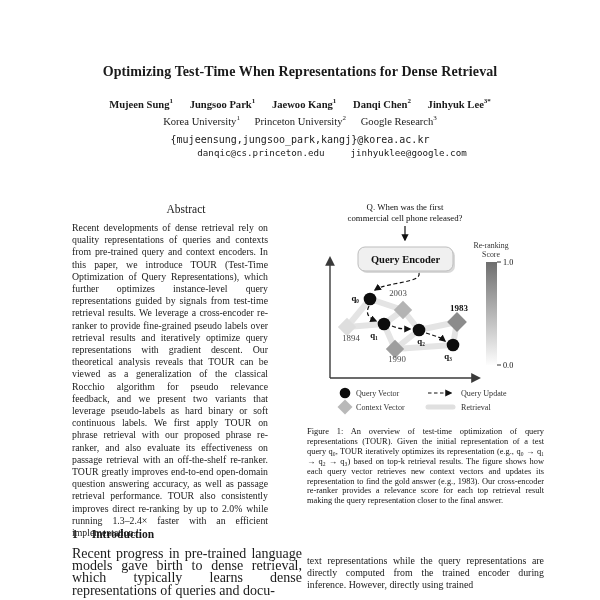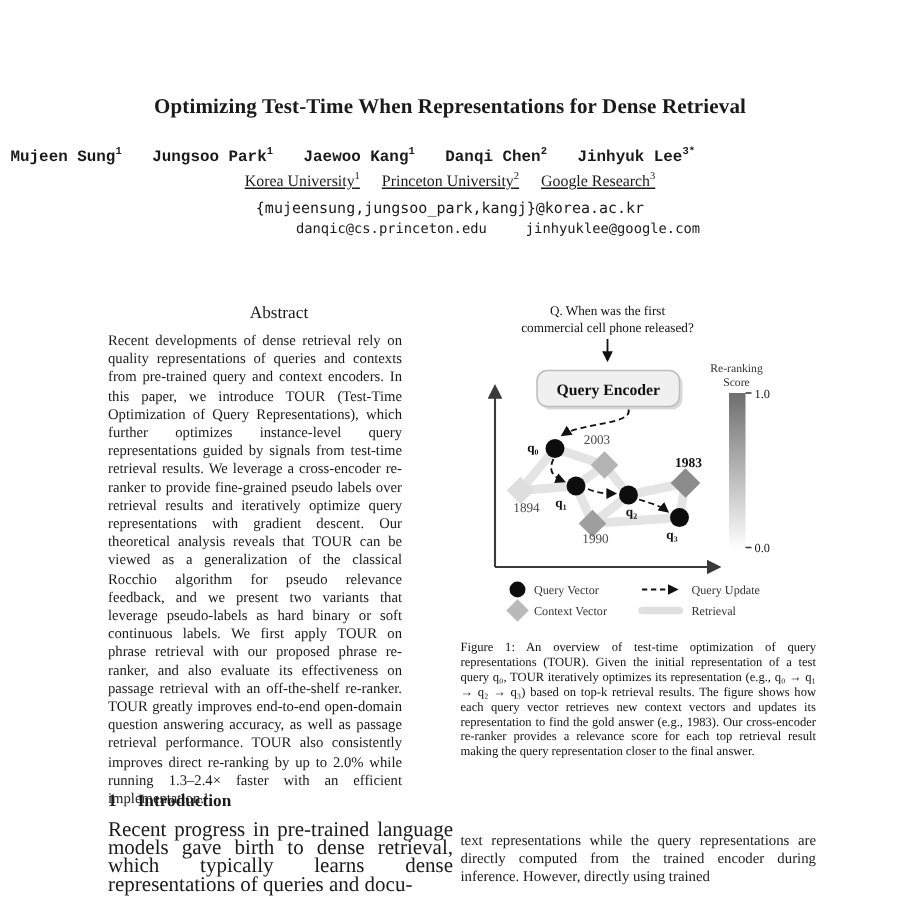--- a/index.html
+++ b/index.html
@@ -4,24 +4,24 @@
 <style>
   html,body{margin:0;padding:0;}
   body{
     width:600px;height:600px;overflow:hidden;position:relative;
     background:#ffffff;color:#1a1a1a;
     font-family:"Liberation Serif", serif;
   }
   .abs{position:absolute;}
   
   .title{left:0;top:64px;width:600px;text-align:center;font-weight:bold;font-size:14px;letter-spacing:.1px;}
-  .authors{left:0;top:99px;width:600px;font-weight:bold;font-size:10.6px;font-family:Liberation Mono, monospace;}
+  .authors{left:0;top:99px;width:600px;text-align:center;font-weight:bold;font-size:10.6px;}
   .authors .author{margin:0 7px;white-space:nowrap;}
   .affils{left:0;top:116px;width:600px;text-align:center;font-size:10.6px;}
-  .affils .affil{margin:4px 6px;white-space:nowrap;text-decoration:underline;}
+  .affils .affil{margin:4px 6px;white-space:nowrap;}
   sup{font-size:7px;vertical-align:super;line-height:0;}
   .email1{left:0;top:134px;width:600px;text-align:center;font-family:"DejaVu Sans Mono",monospace;font-size:10px;}
   .email2{left:0;top:147px;width:600px;text-align:center;font-family:"DejaVu Sans Mono",monospace;font-size:9.2px;padding-left:32px;}
   .email2 .gap{display:inline-block;width:26px;}
   
   .abstract-block{left:72px;top:203px;width:228px;}
   .abstract-heading{font-weight:normal;font-size:11.5px;text-align:center;width:196px;margin-left:16px;}
   .abstract-text{width:196px;margin-top:7px;font-size:9.8px;line-height:12.2px;text-align:justify;}
   .intro-block{left:72px;top:528px;width:230px;}
   .intro-heading{font-weight:bold;font-size:11.5px;}

